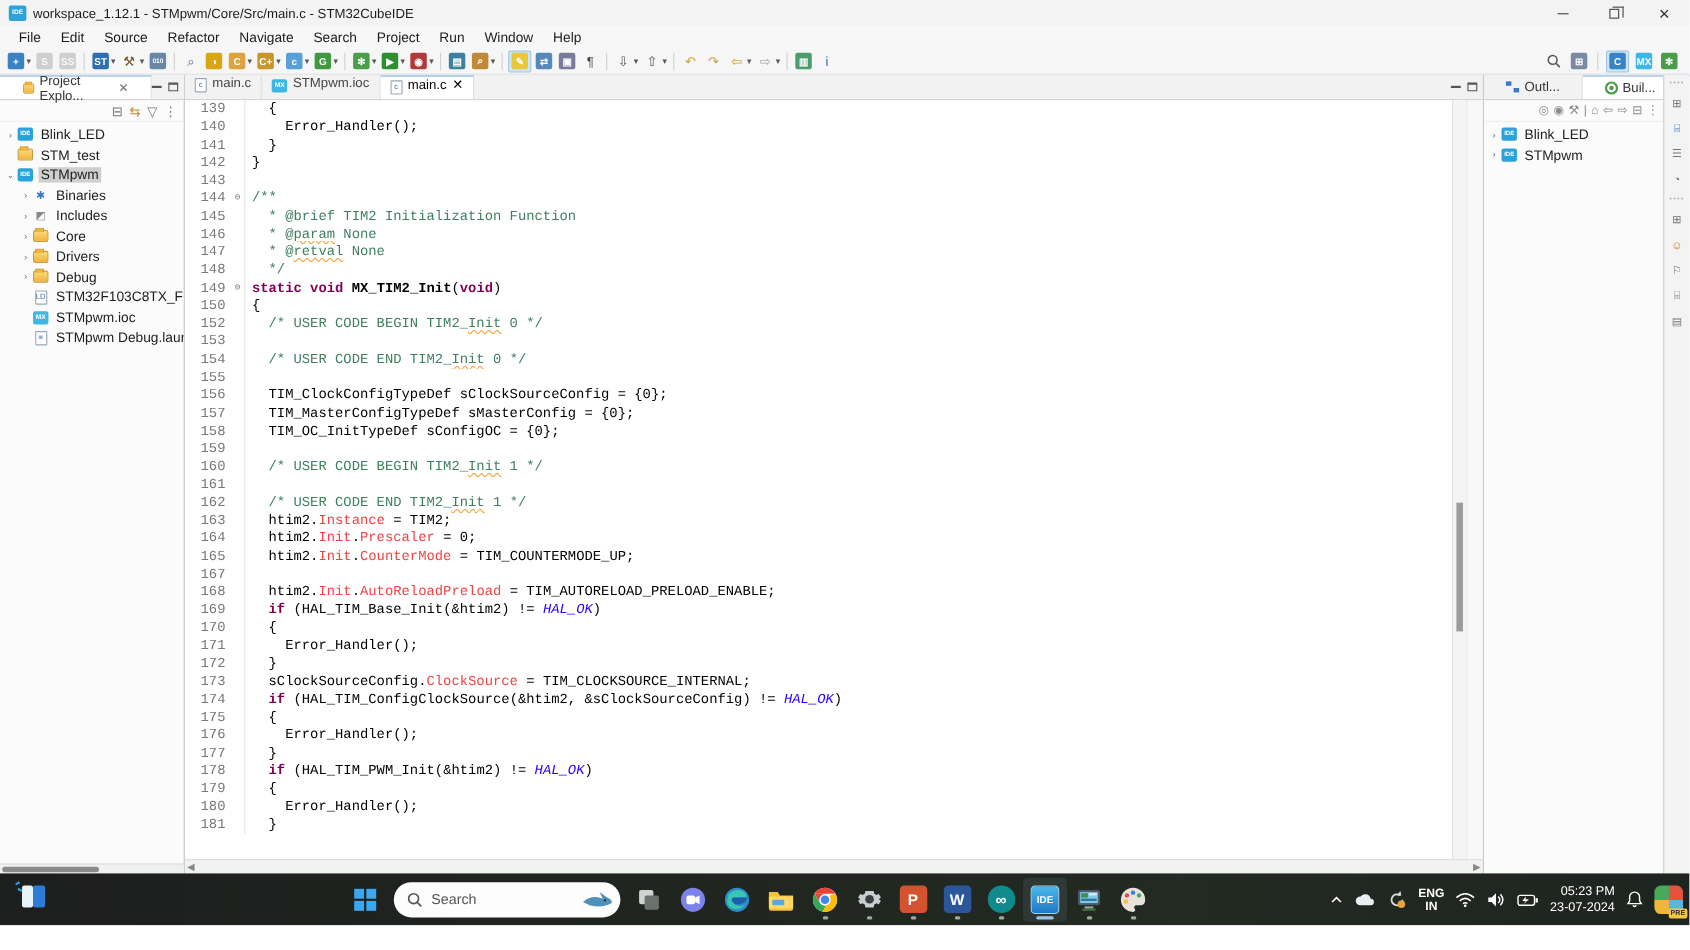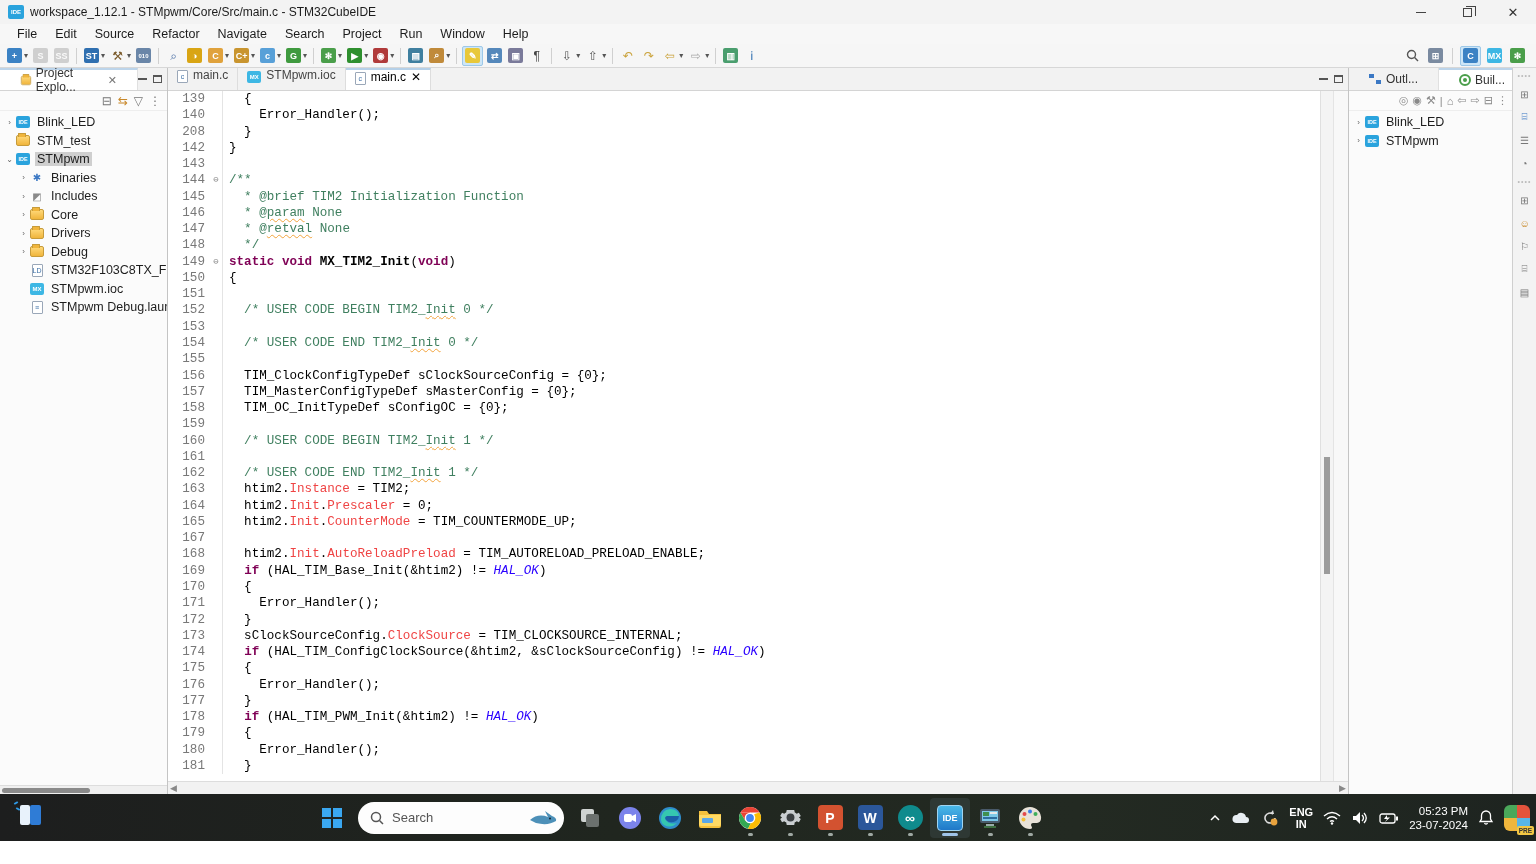--- a/index.html
+++ b/index.html
@@ -476,31 +476,30 @@
           </span>
         <span class="mmbtns">
           <span class="mmin"></span>
           <span class="mmax"></span>
         </span>
       </div>
       <div class="codewrap">
         <div class="codecol" id="codecol">
             <div class="cline"><span class="lnum">139</span><span class="foldcol"></span><span class="codetext"><span class="sp">  {</span></span></div>
             <div class="cline"><span class="lnum">140</span><span class="foldcol"></span><span class="codetext"><span class="sp">    Error_Handler();</span></span></div>
-            <div class="cline"><span class="lnum">208</span><span class="foldcol"></span><span class="codetext"><span class="sp">  }</span></span></div>
+            <div class="cline"><span class="lnum">141</span><span class="foldcol"></span><span class="codetext"><span class="sp">  }</span></span></div>
             <div class="cline"><span class="lnum">142</span><span class="foldcol"></span><span class="codetext"><span class="sp">}</span></span></div>
             <div class="cline"><span class="lnum">143</span><span class="foldcol"></span><span class="codetext"></span></div>
             <div class="cline"><span class="lnum">144</span><span class="foldcol">⊖</span><span class="codetext"><span class="sc">/**</span></span></div>
             <div class="cline"><span class="lnum">145</span><span class="foldcol"></span><span class="codetext"><span class="sc">  * @brief TIM2 Initialization Function</span></span></div>
             <div class="cline"><span class="lnum">146</span><span class="foldcol"></span><span class="codetext"><span class="sc">  * @</span><span class="sc su">param</span><span class="sc"> None</span></span></div>
             <div class="cline"><span class="lnum">147</span><span class="foldcol"></span><span class="codetext"><span class="sc">  * @</span><span class="sc su">retval</span><span class="sc"> None</span></span></div>
             <div class="cline"><span class="lnum">148</span><span class="foldcol"></span><span class="codetext"><span class="sc">  */</span></span></div>
             <div class="cline"><span class="lnum">149</span><span class="foldcol">⊖</span><span class="codetext"><span class="sk">static</span><span class="sp"> </span><span class="sk">void</span><span class="sp"> </span><span class="sf">MX_TIM2_Init</span><span class="sp">(</span><span class="sk">void</span><span class="sp">)</span></span></div>
             <div class="cline"><span class="lnum">150</span><span class="foldcol"></span><span class="codetext"><span class="sp">{</span></span></div>
-            <div class="cline"><span class="lnum">151</span><span class="foldcol"></span><span class="codetext"></span></div>
             <div class="cline"><span class="lnum">152</span><span class="foldcol"></span><span class="codetext"><span class="sc">  /* USER CODE BEGIN TIM2_</span><span class="sc su">Init</span><span class="sc"> 0 */</span></span></div>
             <div class="cline"><span class="lnum">153</span><span class="foldcol"></span><span class="codetext"></span></div>
             <div class="cline"><span class="lnum">154</span><span class="foldcol"></span><span class="codetext"><span class="sc">  /* USER CODE END TIM2_</span><span class="sc su">Init</span><span class="sc"> 0 */</span></span></div>
             <div class="cline"><span class="lnum">155</span><span class="foldcol"></span><span class="codetext"></span></div>
             <div class="cline"><span class="lnum">156</span><span class="foldcol"></span><span class="codetext"><span class="sp">  TIM_ClockConfigTypeDef sClockSourceConfig = {0};</span></span></div>
             <div class="cline"><span class="lnum">157</span><span class="foldcol"></span><span class="codetext"><span class="sp">  TIM_MasterConfigTypeDef sMasterConfig = {0};</span></span></div>
             <div class="cline"><span class="lnum">158</span><span class="foldcol"></span><span class="codetext"><span class="sp">  TIM_OC_InitTypeDef sConfigOC = {0};</span></span></div>
             <div class="cline"><span class="lnum">159</span><span class="foldcol"></span><span class="codetext"></span></div>
             <div class="cline"><span class="lnum">160</span><span class="foldcol"></span><span class="codetext"><span class="sc">  /* USER CODE BEGIN TIM2_</span><span class="sc su">Init</span><span class="sc"> 1 */</span></span></div>
             <div class="cline"><span class="lnum">161</span><span class="foldcol"></span><span class="codetext"></span></div>

